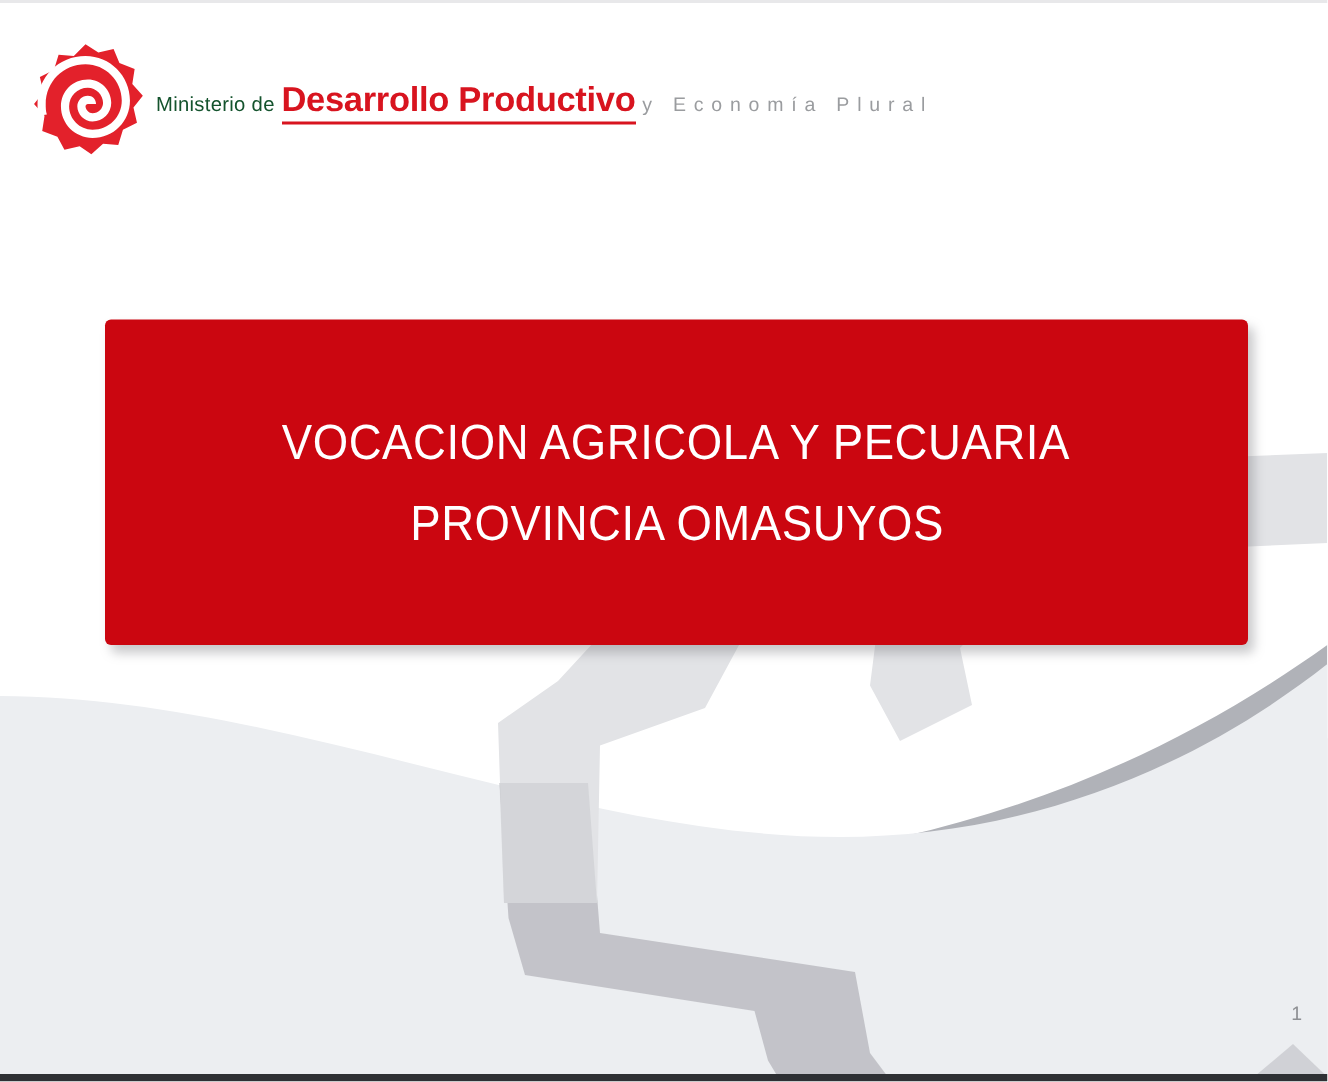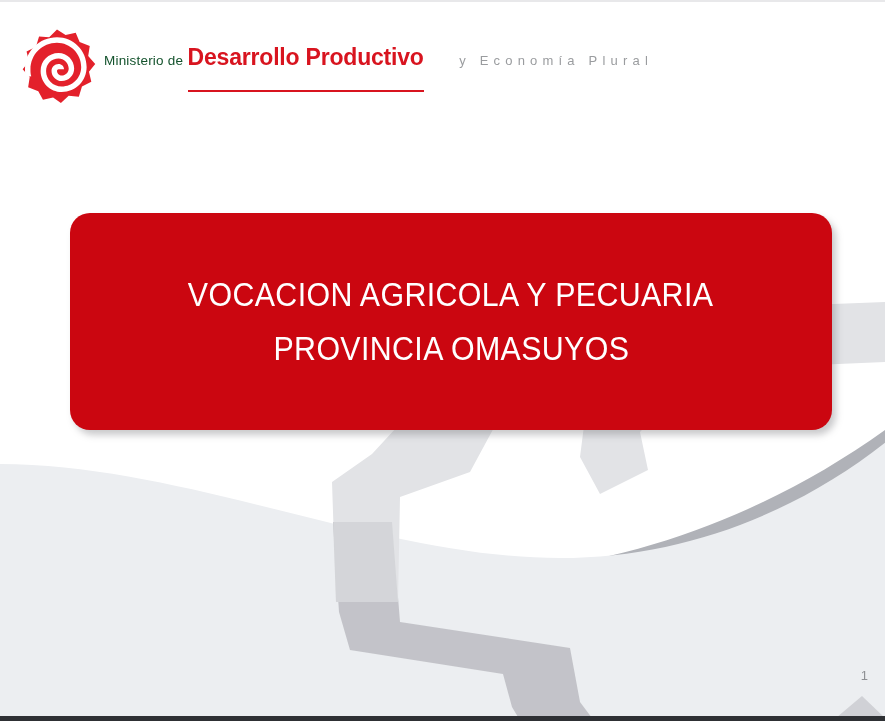--- a/index.html
+++ b/index.html
@@ -59,40 +59,39 @@
   }
   .logo-line2 {
     font-size: 23px;
     font-weight: bold;
     color: #d8141f;
     letter-spacing: -0.2px;
     line-height: 1.15;
     white-space: nowrap;
     border-bottom: 2px solid #d8141f;
     display: inline-block;
-    padding-bottom: 19px;
+    padding-bottom: 1px;
   }
   .logo-line3 {
     font-size: 13px;
     color: #9a9c9f;
     letter-spacing: 5.2px;
     line-height: 1.5;
     white-space: nowrap;
-    margin-left: 31px;
   }
 
   
   .title-plate {
     position: absolute;
     left: 70px;
     top: 211px;
     width: 762px;
     height: 217px;
     background: #cb0610;
-    border-radius: 20px;
+    border-radius: 4px;
     box-shadow: 4px 5px 7px rgba(120,120,125,0.40);
     display: flex;
     flex-direction: column;
     align-items: center;
     justify-content: center;
     z-index: 4;
     box-sizing: border-box;
   }
   .title-line {
     color: #ffffff;

